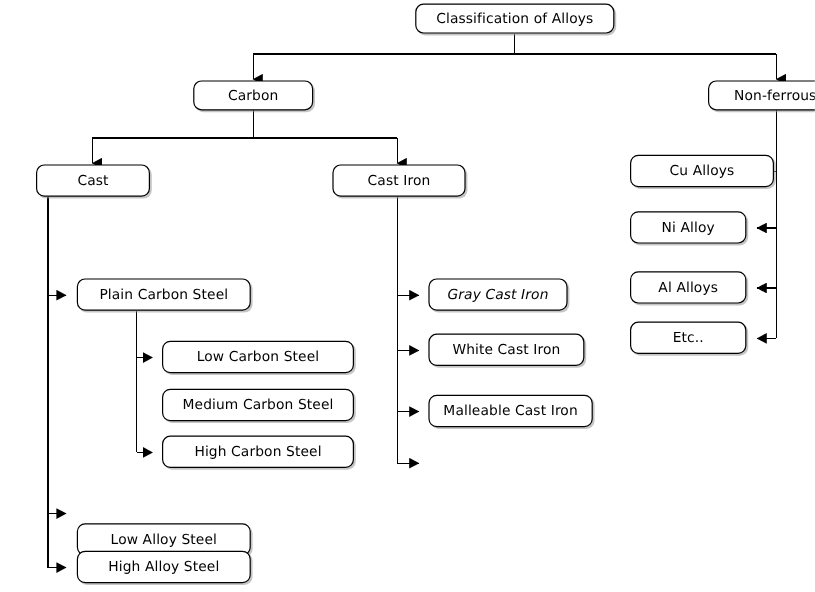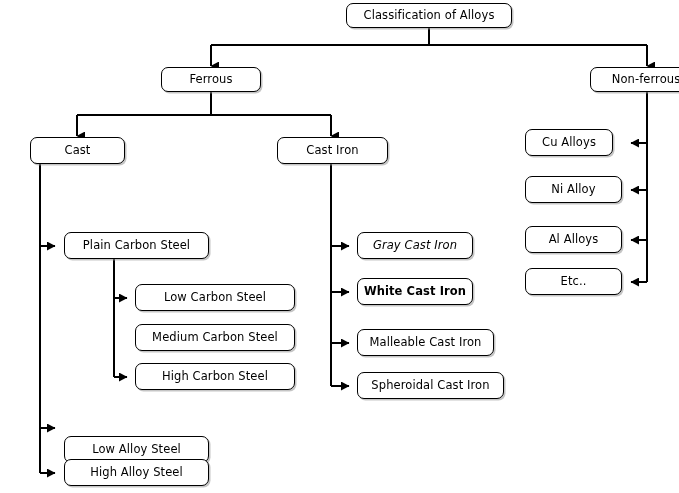--- a/index.html
+++ b/index.html
@@ -98,36 +98,36 @@
       <path d="M303,386 L321,386" marker-end="url(#arrowright)"></path>
 
     </g>
   </svg>
 
   <div class="node" style="left: 318px; top: 3px; width: 166px; height: 25px;">
     <span class="node-label">Classification of Alloys</span>
   </div>
 
   <div class="node" style="left: 133px; top: 67px; width: 100px; height: 25px;">
-    <span class="node-label">Ferrous</span>
+    <span class="node-label">Carbon</span>
   </div>
 
   <div class="node" style="left: 562px; top: 67px; width: 112px; height: 25px;">
     <span class="node-label">Non-ferrous</span>
   </div>
 
   <div class="node" style="left: 2px; top: 137px; width: 95px; height: 27px;">
     <span class="node-label">Cast</span>
   </div>
 
   <div class="node" style="left: 249px; top: 137px; width: 111px; height: 27px;">
     <span class="node-label">Cast Iron</span>
   </div>
 
-  <div class="node" style="left: 497px; top: 129px; width: 88px; height: 27px; align-items: center;">
+  <div class="node" style="left: 497px; top: 129px; width: 120px; height: 27px; align-items: center;">
     <span class="node-label">Cu Alloys</span>
   </div>
 
   <div class="node" style="left: 497px; top: 176px; width: 97px; height: 27px;">
     <span class="node-label">Ni Alloy</span>
   </div>
 
   <div class="node" style="left: 497px; top: 226px; width: 97px; height: 27px;">
     <span class="node-label">Al Alloys</span>
   </div>
@@ -157,25 +157,22 @@
   </div>
 
   <div class="node" style="left: 36px; top: 459px; width: 145px; height: 27px;">
     <span class="node-label">High Alloy Steel</span>
   </div>
 
   <div class="node" style="left: 329px; top: 232px; width: 116px; height: 27px; font-style: italic;">
     <span class="node-label">Gray Cast Iron</span>
   </div>
 
-  <div class="node" style="left: 329px; top: 278px; width: 116px; height: 27px; font-weight: bold;">
+  <div class="node" style="left: 329px; top: 278px; width: 130px; height: 27px;">
     <span class="node-label">White Cast Iron</span>
   </div>
 
   <div class="node" style="left: 329px; top: 329px; width: 137px; height: 27px;">
     <span class="node-label">Malleable Cast Iron</span>
   </div>
 
-  <div class="node" style="left: 329px; top: 372px; width: 147px; height: 27px;">
-    <span class="node-label">Spheroidal Cast Iron</span>
-  </div>
 
 </div>
 
 </body></html>

